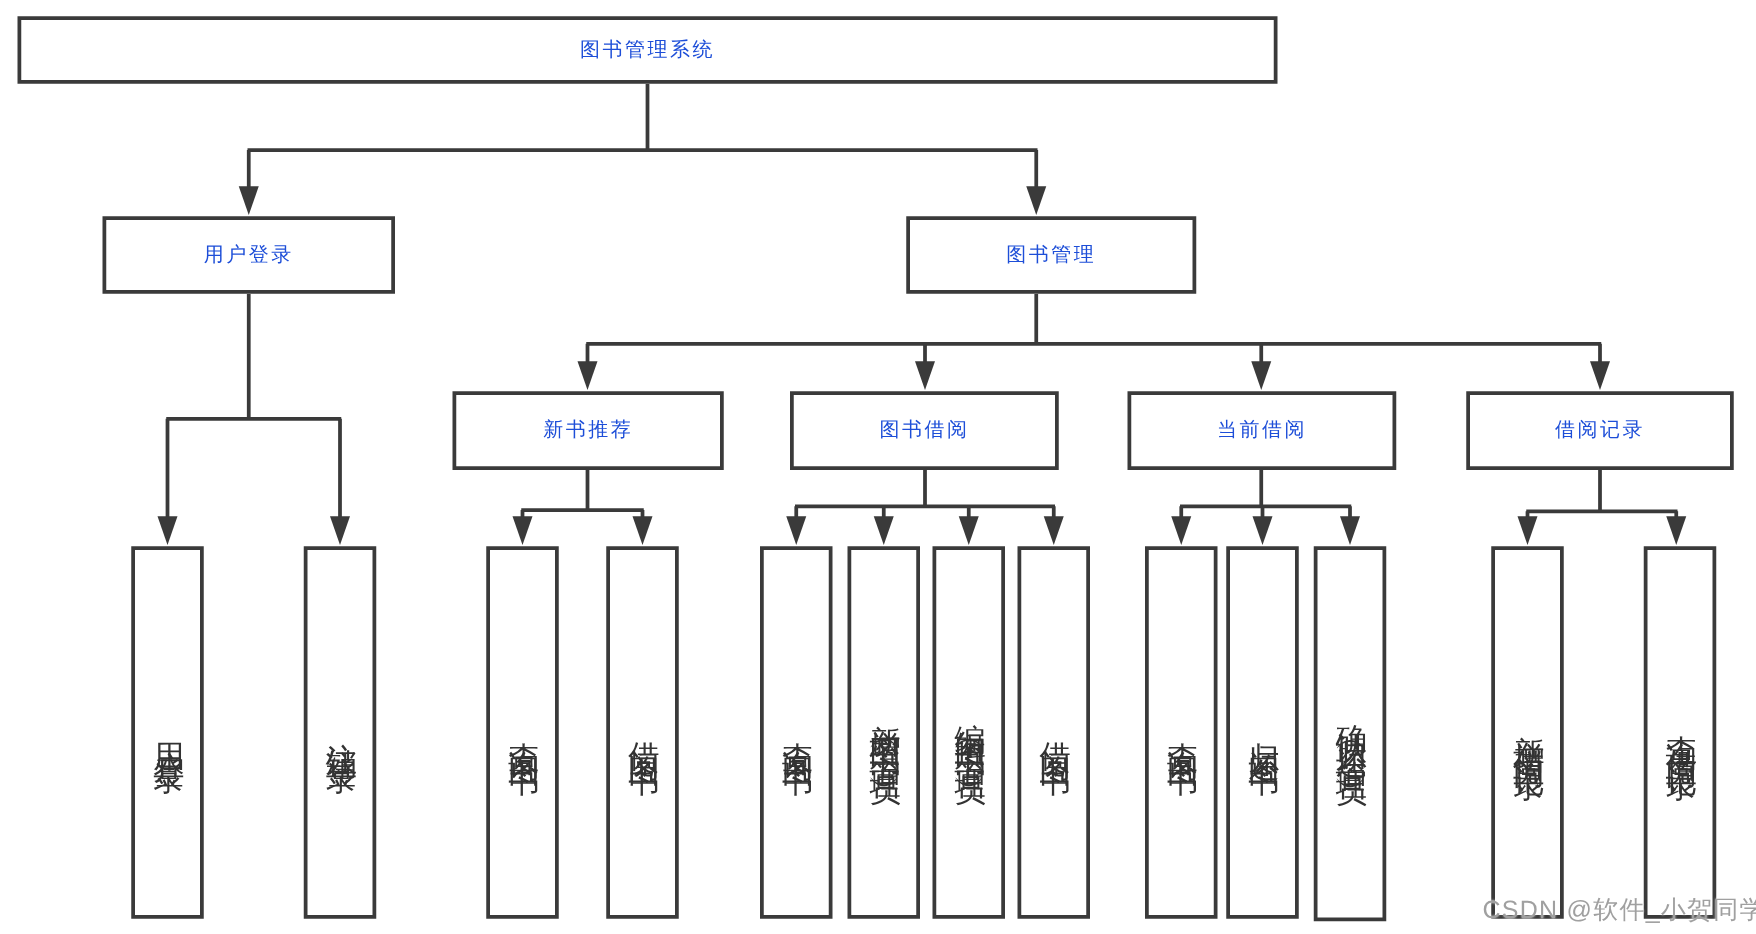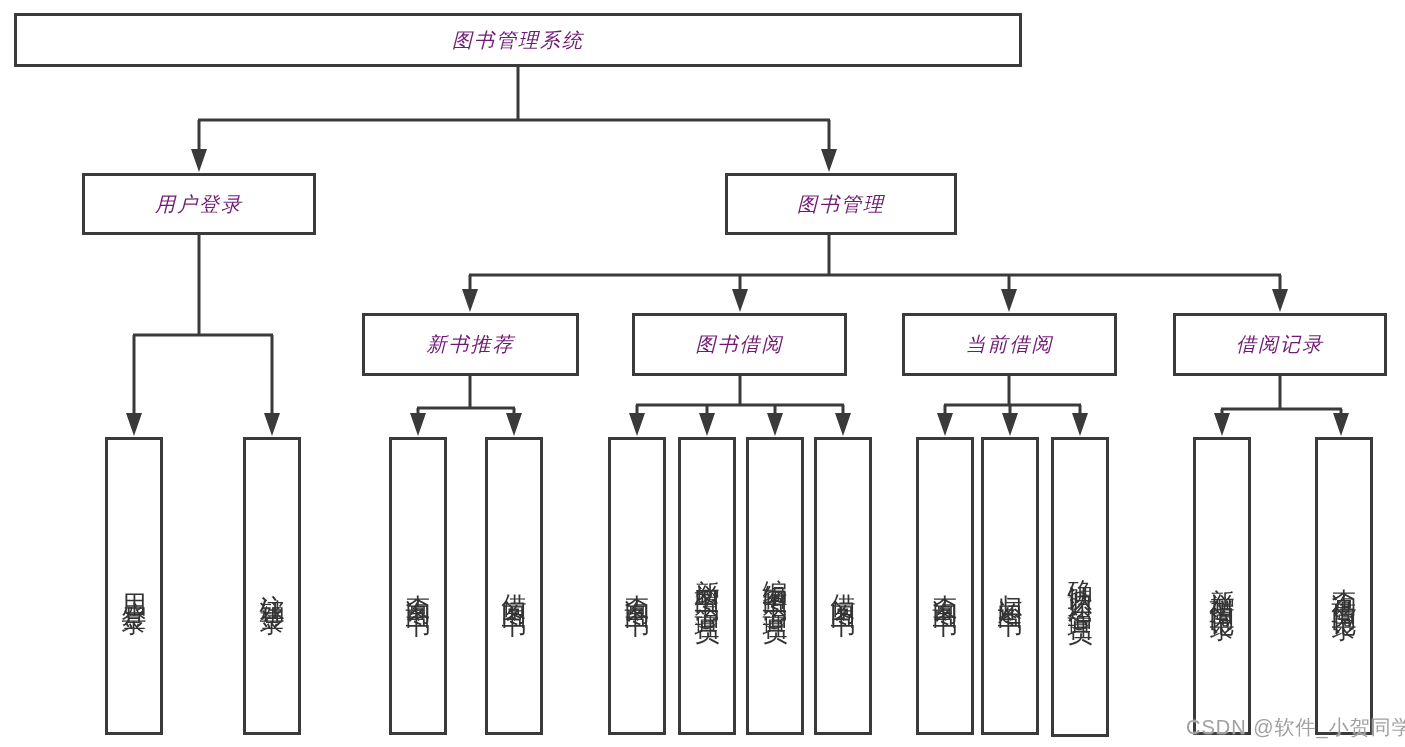--- a/index.html
+++ b/index.html
@@ -13,25 +13,24 @@
   .connectors{position:absolute;left:0;top:0;width:1405px;height:747px;}
   .node{
     position:absolute;
     box-sizing:border-box;
     border:3px solid #3a3a3a;
     background:#ffffff;
     display:flex;align-items:center;justify-content:center;
     color:#333333;
   }
   .hbox span{
-    font-size:20px;
+    font-size:16px;
     letter-spacing:2px;
     white-space:nowrap;
-    color:#701a75;
-    font-style:italic;
+    color:#1d4ed8;
   }
   .vbox .vtext{
     writing-mode:vertical-rl;
     text-orientation:mixed;
     font-size:25px;
     line-height:1;
     letter-spacing:6px;
     color:#333333;
     white-space:nowrap;
   }

